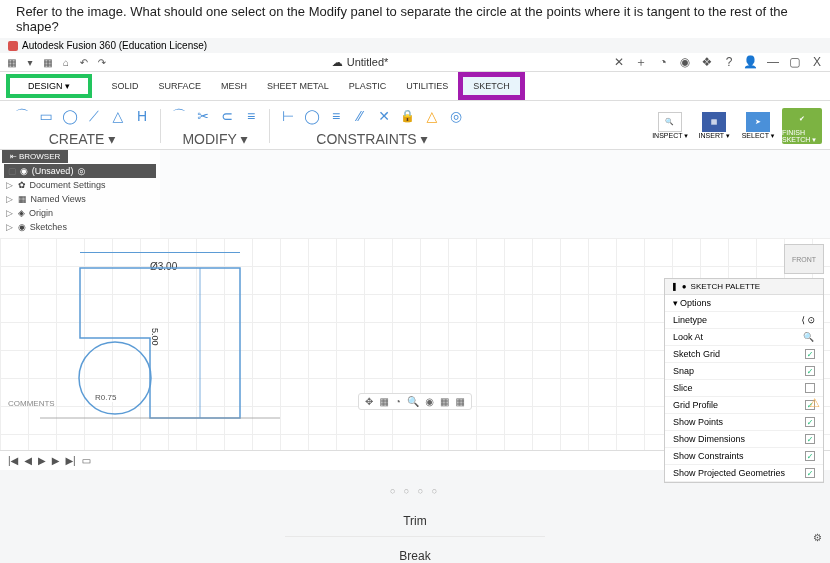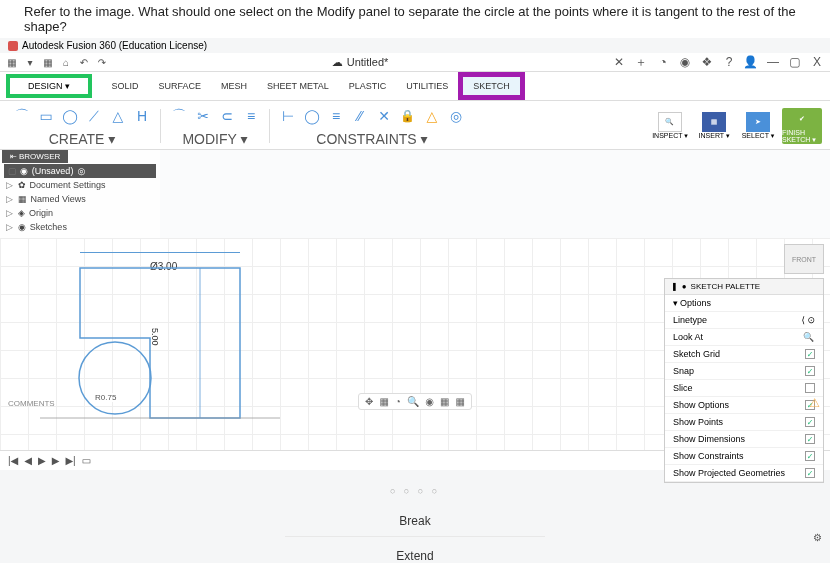--- a/index.html
+++ b/index.html
@@ -1,18 +1,18 @@
 <!DOCTYPE html>
 <html><head>
 <meta charset="utf-8">
 <style>
   * { box-sizing: border-box; margin: 0; padding: 0; font-family: Arial, sans-serif; }
   body { background: #f5f6f7; width: 830px; height: 563px; overflow: hidden; font-size: 10px; }
   
-  .question-bar { padding: 4px 24px; font-size: 13px; color: #222; background: #fff; }
+  .question-bar { padding: 4px 16px; font-size: 13px; color: #222; background: #fff; }
   .app-label { display: flex; align-items: center; gap: 4px; font-size: 10px; padding: 2px 8px; }
   .app-icon { width: 10px; height: 10px; background: #d9534f; border-radius: 2px; display: inline-block; }
   
   .titlebar { display: flex; align-items: center; padding: 2px 6px; background: #fff; border-bottom: 1px solid #ddd; }
   .titlebar .qat { display: flex; gap: 6px; align-items: center; }
   .titlebar .qat span { width: 12px; height: 12px; display:inline-flex; align-items:center; justify-content:center; color:#555; }
   .titlebar .docname { flex: 1; text-align: center; font-size: 11px; color: #333; display:flex; align-items:center; justify-content:center; gap:4px; }
   .titlebar .winbtns { display: flex; gap: 8px; align-items:center; }
   .titlebar .winbtns span { width:14px; height:14px; display:inline-flex; align-items:center; justify-content:center; font-size:12px; color:#555; }
   
@@ -248,21 +248,21 @@
         </div>
       <div class="pitem">
           <span>Snap</span>
           <span class="chk">✓</span>
         </div>
       <div class="pitem">
           <span>Slice</span>
           <span class="chk"></span>
         </div>
       <div class="pitem">
-          <span>Show Options</span>
+          <span>Grid Profile</span>
           <span class="chk">✓</span>
         </div>
       <div class="pitem">
           <span>Show Points</span>
           <span class="chk">✓</span>
         </div>
       <div class="pitem">
           <span>Show Dimensions</span>
           <span class="chk">✓</span>
         </div>
@@ -296,15 +296,16 @@
   <span>◀</span>
   <span>▶</span>
   <span>▶</span>
   <span>▶|</span>
   <span>▭</span>
   <span class="gear-r">⚙</span>
 </div>
 
 <div class="answers">
   <div class="dots">○ ○ ○ ○</div>
+  <div class="opt">Trim</div>
   <div class="opt">Break</div>
   <div class="opt">Extend</div>
 </div>
 
 </body></html>

